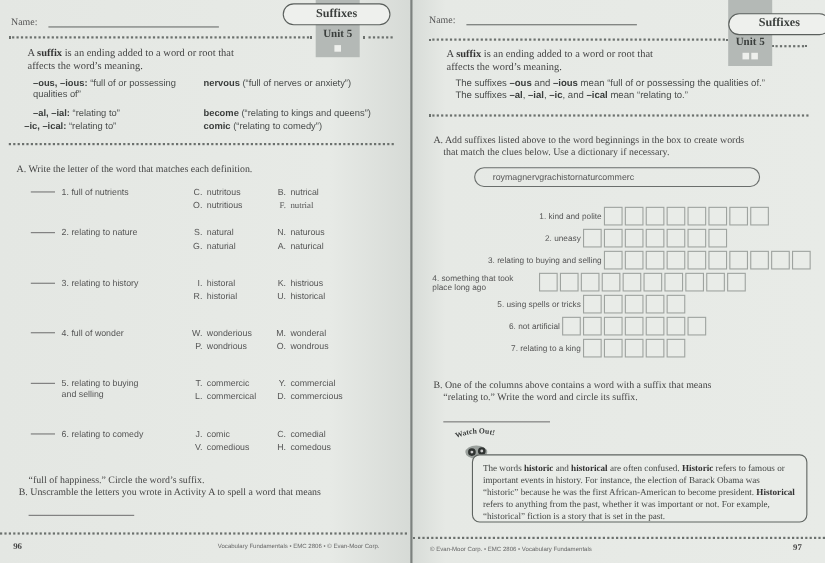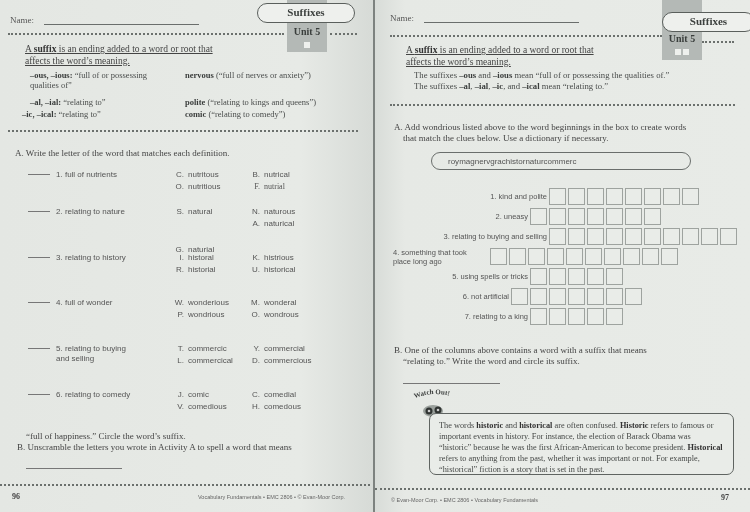--- a/index.html
+++ b/index.html
@@ -16,23 +16,23 @@
 
   .dash { position: absolute; height: 0; border-top: 2px dotted #6b706d; }
 
   .tab { position: absolute; border: 1.5px solid #5a5f5c; border-radius: 10px; background: #eef0ed;
          font-family: "Liberation Serif", serif; font-weight: bold; font-size: 11px; color: #3c403e;
          text-align: center; line-height: 17px; z-index: 2; }
   .unit { position: absolute; background: #b4b9b6; color: #3a3e3c; font-family: "Liberation Serif", serif;
           font-weight: bold; font-size: 10px; text-align: center; z-index: 1; }
   .unit .sq { display: inline-block; width: 6px; height: 6px; background: #eef0ed; margin: 0 1px; }
 
-  .intro { position: absolute; font-family: "Liberation Serif", serif; font-size: 9.5px; line-height: 12px; color: #444; text-decoration: underline; }
+  .intro { position: absolute; font-family: "Liberation Serif", serif; font-size: 9.5px; line-height: 12px; color: #444; }
   .intro b { color: #333; }
-  .suf { position: absolute; font-size: 8.5px; line-height: 10px; color: #4a4d4c; font-family: Liberation Serif, serif; }
+  .suf { position: absolute; font-size: 8.5px; line-height: 10px; color: #4a4d4c; }
   .suf b { color: #3a3d3c; }
 
   .section-head { position: absolute; font-family: "Liberation Serif", serif; font-size: 9px; line-height: 11px; color: #444; }
 
   .q { position: absolute; font-size: 8px; line-height: 10px; color: #555; }
   .blank { display: inline-block; width: 22px; border-bottom: 1px solid #777; margin-right: 6px; vertical-align: middle; }
   .opt { position: absolute; font-size: 8px; line-height: 12px; color: #555; }
   .opt .l { display: inline-block; width: 12px; text-align: right; margin-right: 4px; }
 
   .answer-line { position: absolute; border-bottom: 1px solid #777; height: 0; }
@@ -77,21 +77,21 @@
     <div class="suf" style="left:30px; top:70px; width:145px;">
       <b>–ous, –ious:</b> <span>“full of or possessing qualities of”</span>
     </div>
     <div class="suf" style="left:185px; top:70px; width:185px;">
       <b>nervous</b> <span>(“full of nerves or anxiety”)</span>
     </div>
     <div class="suf" style="left:30px; top:97px;">
       <b>–al, –ial:</b> <span>“relating to”</span>
     </div>
     <div class="suf" style="left:185px; top:97px;">
-      <b>polite</b> <span>(“relating to kings and queens”)</span>
+      <b>become</b> <span>(“relating to kings and queens”)</span>
     </div>
     <div class="suf" style="left:22px; top:109px;text-align:center;">
       <b>–ic, –ical:</b> <span>“relating to”</span>
     </div>
     <div class="suf" style="left:185px; top:109px;">
       <b>comic</b> <span>(“relating to comedy”)</span>
     </div>
 
     <div class="dash" style="left:8px; top:130px; width:350px;"></div>
 
@@ -99,21 +99,21 @@
 
     <div id="left-questions">
         <div class="q" style="left: 28px; top: 170px; width: 140px;"><span class="blank"></span><span style="display:inline-block; vertical-align:top; width:85px;"><span>1.</span> <span>full of nutrients</span></span></div>
         <div class="opt" style="left: 172px; top: 169px;"><span class="l">C.</span><span>nutritous</span></div>
         <div class="opt" style="left: 248px; top: 169px;"><span class="l">B.</span><span>nutrical</span></div>
         <div class="opt" style="left: 172px; top: 181px;"><span class="l">O.</span><span>nutritious</span></div>
         <div class="opt" style="left: 248px; top: 181px; font-family: Liberation Serif, serif;"><span class="l">F.</span><span>nutrial</span></div>
         <div class="q" style="left: 28px; top: 207px; width: 140px;"><span class="blank"></span><span style="display:inline-block; vertical-align:top; width:85px;"><span>2.</span> <span>relating to nature</span></span></div>
         <div class="opt" style="left: 172px; top: 206px;"><span class="l">S.</span><span>natural</span></div>
         <div class="opt" style="left: 248px; top: 206px;"><span class="l">N.</span><span>naturous</span></div>
-        <div class="opt" style="left: 172px; top: 218px; margin-top: 26px;"><span class="l">G.</span><span>naturial</span></div>
+        <div class="opt" style="left: 172px; top: 218px;"><span class="l">G.</span><span>naturial</span></div>
         <div class="opt" style="left: 248px; top: 218px;"><span class="l">A.</span><span>naturical</span></div>
         <div class="q" style="left: 28px; top: 253px; width: 140px;"><span class="blank"></span><span style="display:inline-block; vertical-align:top; width:85px;"><span>3.</span> <span>relating to history</span></span></div>
         <div class="opt" style="left: 172px; top: 252px;"><span class="l">I.</span><span>historal</span></div>
         <div class="opt" style="left: 248px; top: 252px;"><span class="l">K.</span><span>histrious</span></div>
         <div class="opt" style="left: 172px; top: 264px;"><span class="l">R.</span><span>historial</span></div>
         <div class="opt" style="left: 248px; top: 264px;"><span class="l">U.</span><span>historical</span></div>
         <div class="q" style="left: 28px; top: 298px; width: 140px;"><span class="blank"></span><span style="display:inline-block; vertical-align:top; width:85px;"><span>4.</span> <span>full of wonder</span></span></div>
         <div class="opt" style="left: 172px; top: 297px;"><span class="l">W.</span><span>wonderious</span></div>
         <div class="opt" style="left: 248px; top: 297px;"><span class="l">M.</span><span>wonderal</span></div>
         <div class="opt" style="left: 172px; top: 309px;"><span class="l">P.</span><span>wondrious</span></div>
@@ -163,21 +163,21 @@
     <div class="suf" style="left:39px; top:70px; width:320px; font-size:8.7px;">
       <span>The suffixes </span><b>–ous</b><span> and </span><b>–ious</b><span> mean “full of or possessing the qualities of.”</span>
     </div>
     <div class="suf" style="left:39px; top:81px; width:320px; font-size:8.7px;">
       <span>The suffixes </span><b>–al</b><span>, </span><b>–ial</b><span>, </span><b>–ic</b><span>, and </span><b>–ical</b><span> mean “relating to.”</span>
     </div>
 
     <div class="dash" style="left:15px; top:104px; width:345px;"></div>
 
     <div class="section-head" style="left:19px; top:122px; width:320px;">
-      <div>A. Add wondrious listed above to the word beginnings in the box to create words</div>
+      <div>A. Add suffixes listed above to the word beginnings in the box to create words</div>
       <div style="padding-left:9px;">that match the clues below. Use a dictionary if necessary.</div>
     </div>
 
     <div class="rootbox" id="rootbox" style="left:56px; top:152px; width:260px; height:18px;">
         <span>roy</span>
         <span>mag</span>
         <span>nerv</span>
         <span>grac</span>
         <span>histor</span>
         <span>natur</span>

